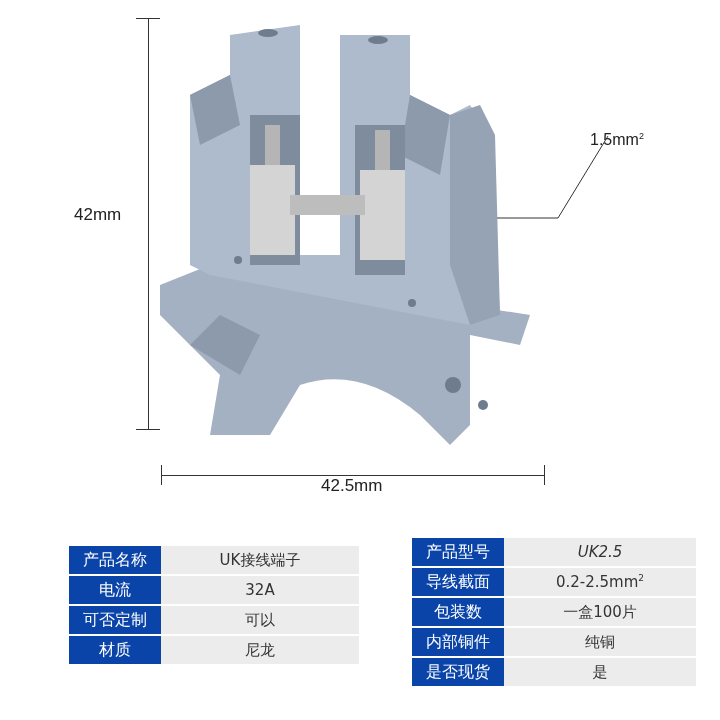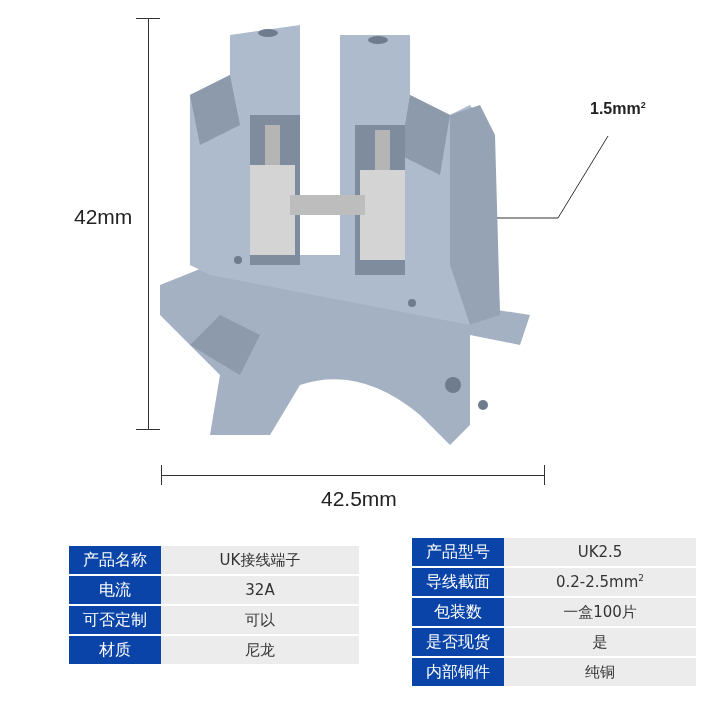--- a/index.html
+++ b/index.html
@@ -1,19 +1,19 @@
 <!DOCTYPE html>
 <html><head>
 <meta charset="utf-8">
 <style>
   html, body { margin:0; padding:0; }
   body { width:720px; height:720px; background:#ffffff; position:relative; overflow:hidden;
          font-family:"DejaVu Sans","Liberation Sans",sans-serif; }
   .abs { position:absolute; }
-  .dim-text { font-size:21px; color:#222; font-family:"Liberation Sans","DejaVu Sans",sans-serif; }
+  .dim-text { font-size:17px; color:#222; font-family:"Liberation Sans","DejaVu Sans",sans-serif; }
   .line { background:#333; }
   .product { left:150px; top:15px; width:400px; height:440px; }
   table.spec { position:absolute; border-collapse:separate; border-spacing:0 2px; }
   .spec td { height:28px; padding:0; text-align:center; font-size:15px; }
   .spec td.lbl { background:#0a44a8; color:#fff; width:92px; font-size:16px; }
   .spec td.val { background:#ececec; color:#333; }
   sup { font-size:9px; }
   .watermark { position:absolute; left:372px; top:683px; font-size:20px; color:rgba(255,255,255,0.55);
                letter-spacing:3px; white-space:nowrap; }
 </style>
@@ -21,23 +21,23 @@
 <body>
 
 <div class="abs line" style="left:148px;top:18px;width:1px;height:412px;"></div>
 <div class="abs line" style="left:136px;top:18px;width:24px;height:1px;"></div>
 <div class="abs line" style="left:136px;top:429px;width:24px;height:1px;"></div>
 <div class="abs dim-text" style="left:74px;top:205px;">42mm</div>
 
 <div class="abs line" style="left:161px;top:475px;width:384px;height:1px;"></div>
 <div class="abs line" style="left:161px;top:465px;width:1px;height:20px;"></div>
 <div class="abs line" style="left:544px;top:465px;width:1px;height:20px;"></div>
-<div class="abs dim-text" style="left:321px;top:487px;text-align:right;">42.5mm</div>
+<div class="abs dim-text" style="left:321px;top:476px;text-align:right;">42.5mm</div>
 
-<div class="abs dim-text" style="left:590px;top:100px;font-size:16px;font-weight:bold;">
+<div class="abs dim-text" style="left:590px;top:131px;font-size:16px;">
   <span>1.5mm</span><sup>2</sup>
 </div>
 <svg class="abs" style="left:480px;top:130px;" width="140" height="100">
   <polyline points="6,88 78,88 128,6" fill="none" stroke="#333" stroke-width="1"></polyline>
   <circle cx="6" cy="88" r="3.5" fill="#e8141e"></circle>
 </svg>
 
 <svg class="abs product" viewBox="0 0 400 440">
 
   <path d="M10,270 L60,250 L380,300 L370,330 L320,320 L320,410 L300,430 L270,400 Q210,350 150,370 L120,420 L60,420 L70,360 L40,330 L10,300 Z" fill="#a4b1c2"></path>
@@ -88,34 +88,34 @@
         <td class="lbl">材质</td>
         <td class="val">尼龙</td>
       </tr>
   </tbody>
 </table>
 
 <table class="spec" style="left:368px;top:536px;padding-left:44px;">
   <tbody>
     <tr>
         <td class="lbl">产品型号</td>
-        <td class="val" style="width:192px;">UK2.5</td>
+        <td class="val" style="width:192px;font-style:italic;">UK2.5</td>
       </tr>
     <tr>
         <td class="lbl">导线截面</td>
         <td class="val"><span>0.2-2.5mm</span><sup>2</sup></td>
       </tr>
     <tr>
         <td class="lbl">包装数</td>
         <td class="val">一盒100片</td>
       </tr>
     <tr>
+        <td class="lbl">内部铜件</td>
+        <td class="val">纯铜</td>
+      </tr>
+    <tr>
         <td class="lbl">是否现货</td>
         <td class="val">是</td>
-      </tr>
-    <tr>
-        <td class="lbl">内部铜件</td>
-        <td class="val">纯铜</td>
       </tr>
   </tbody>
 </table>
 
 <div class="watermark">shop686 12 17 ... 1688</div>
 
 </body></html>

